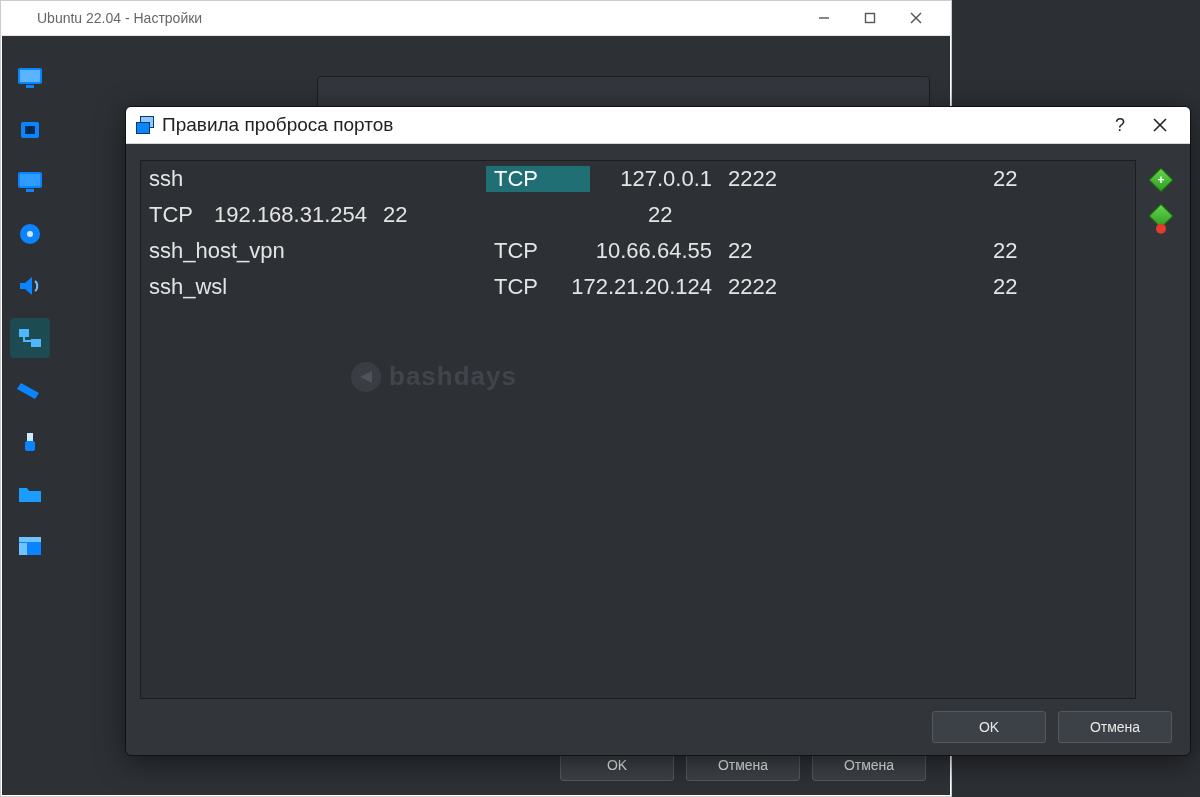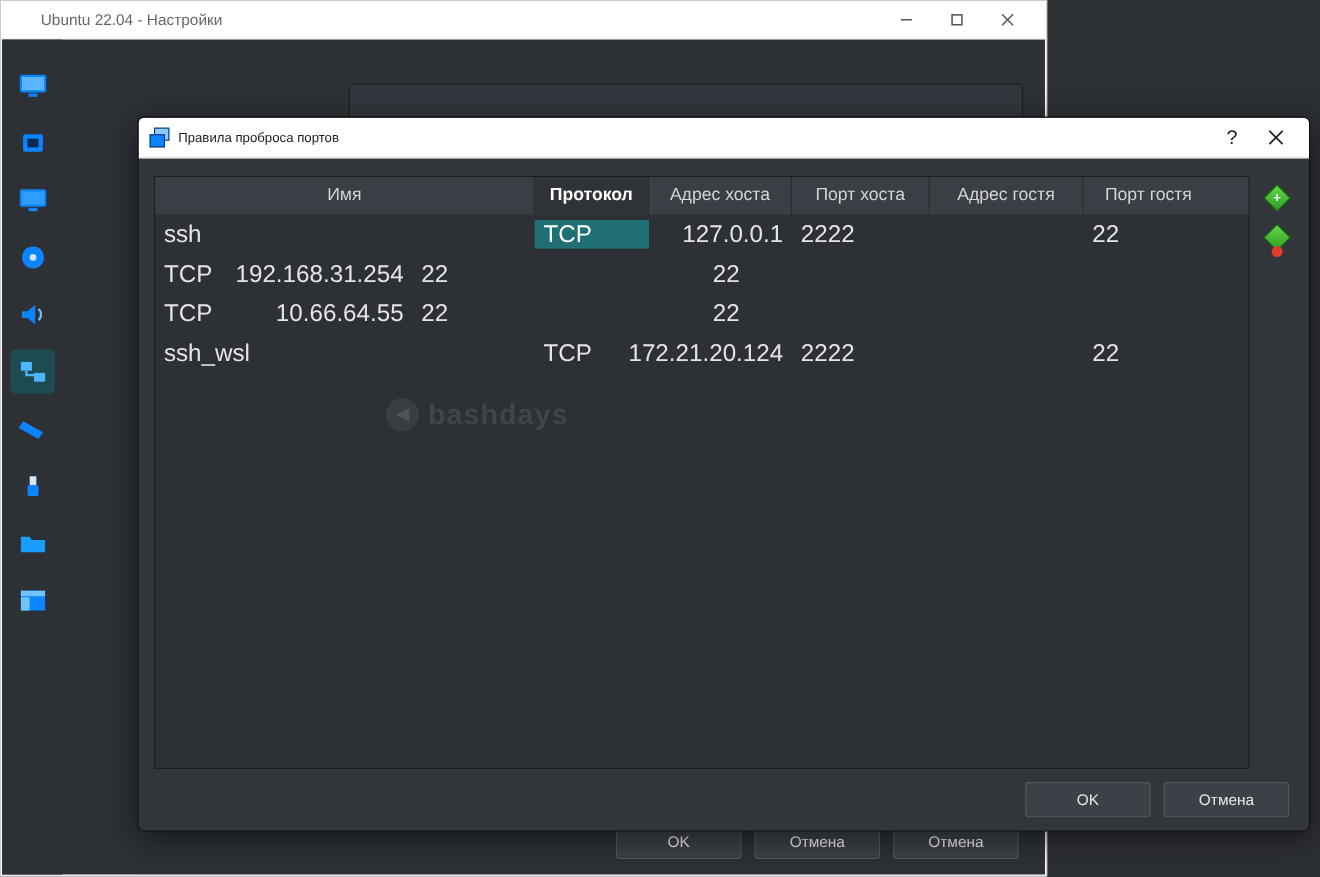--- a/index.html
+++ b/index.html
@@ -27,21 +27,21 @@
   .refresh-stub{width:26px;height:26px;border-radius:50%;background:#4d5157;display:flex;align-items:center;justify-content:center;}
   
   .parent-buttons{position:absolute;bottom:14px;right:24px;display:flex;gap:12px;}
   .btn{min-width:112px;height:30px;background:#3c4147;border:1px solid #55595f;border-radius:3px;color:#e8e8e8;display:flex;align-items:center;justify-content:center;font-size:14px;}
   
   .dialog{position:absolute;left:68px;top:70px;width:1064px;height:648px;background:#32363b;border:1px solid #111;border-radius:6px;box-shadow:0 6px 28px rgba(0,0,0,.5);display:flex;flex-direction:column;overflow:hidden;}
   .dlg-titlebar{height:36px;background:#fff;color:#222;display:flex;align-items:center;padding:0 10px;border-bottom:1px solid #d6d6d6;}
   .dlg-titlebar .dlg-icon{width:18px;height:18px;margin-right:8px;position:relative;}
   .layered-box{position:absolute;width:12px;height:10px;background:#0a84ff;border:1px solid #063a70;bottom:0;left:0;}
   .layered-box.back{background:#8fc6ff;top:0;right:0;left:auto;bottom:auto;}
-  .dlg-title{flex:0 0 auto;font-size:12px;}
+  .dlg-title{flex:0 0 auto;font-size:19px;}
   .dlg-titlebar .spacer{flex:1;}
   .dlg-help,.dlg-close{width:40px;height:34px;display:flex;align-items:center;justify-content:center;color:#222;font-size:18px;}
   .dlg-body{flex:1;display:flex;padding:16px 14px 0 14px;gap:10px;}
   
   .table-wrap{flex:1;border:1px solid #1b1d1f;background:#2d3136;display:flex;flex-direction:column;}
   .thead{display:flex;height:34px;background:#3a3f45;}
   .th{display:flex;align-items:center;justify-content:center;color:#d5d5d5;font-size:16px;border-right:1px solid #2a2d31;box-sizing:border-box;}
   .th.sorted{background:#2f3338;font-weight:700;color:#fff;}
   .col-name{width:345px;}
   .col-proto{width:104px;}
@@ -217,45 +217,38 @@
         <div class="dlg-body">
           <div class="table-wrap" style="position:relative;">
             <div class="watermark">
               <span class="circ">
                   <svg width="16" height="16" viewBox="0 0 16 16">
                     <path d="M2 8l12-6v12z" fill="#54585e"></path>
                   </svg>
                 </span>
               <span>bashdays</span>
             </div>
-            <div class="thead">
-              <div class="th col-name">Имя</div>
-              <div class="th col-proto sorted">Протокол</div>
-              <div class="th col-haddr">Адрес хоста</div>
-              <div class="th col-hport">Порт хоста</div>
-              <div class="th col-gaddr">Адрес гостя</div>
-              <div class="th col-gport">Порт гостя</div>
-            </div>
             <div class="tbody" id="tbody">
                 <div class="tr">
                   <div class="td col-name">ssh</div>
                   <div class="td col-proto cell-sel">TCP</div>
                   <div class="td col-haddr">127.0.0.1</div>
                   <div class="td col-hport">2222</div>
                   <div class="td col-gaddr"></div>
                   <div class="td col-gport">22</div>
                 </div>
                 <div class="tr">
                   <div class="td col-proto">TCP</div>
                   <div class="td col-haddr">192.168.31.254</div>
                   <div class="td col-hport">22</div>
                   <div class="td col-gaddr"></div>
                   <div class="td col-gport">22</div>
                 </div>
                 <div class="tr">
+                  <div class="td col-name">ssh_host_vpn</div>
                   <div class="td col-proto">TCP</div>
                   <div class="td col-haddr">10.66.64.55</div>
                   <div class="td col-hport">22</div>
                   <div class="td col-gaddr"></div>
                   <div class="td col-gport">22</div>
                 </div>
                 <div class="tr">
                   <div class="td col-name">ssh_wsl</div>
                   <div class="td col-proto">TCP</div>
                   <div class="td col-haddr">172.21.20.124</div>

